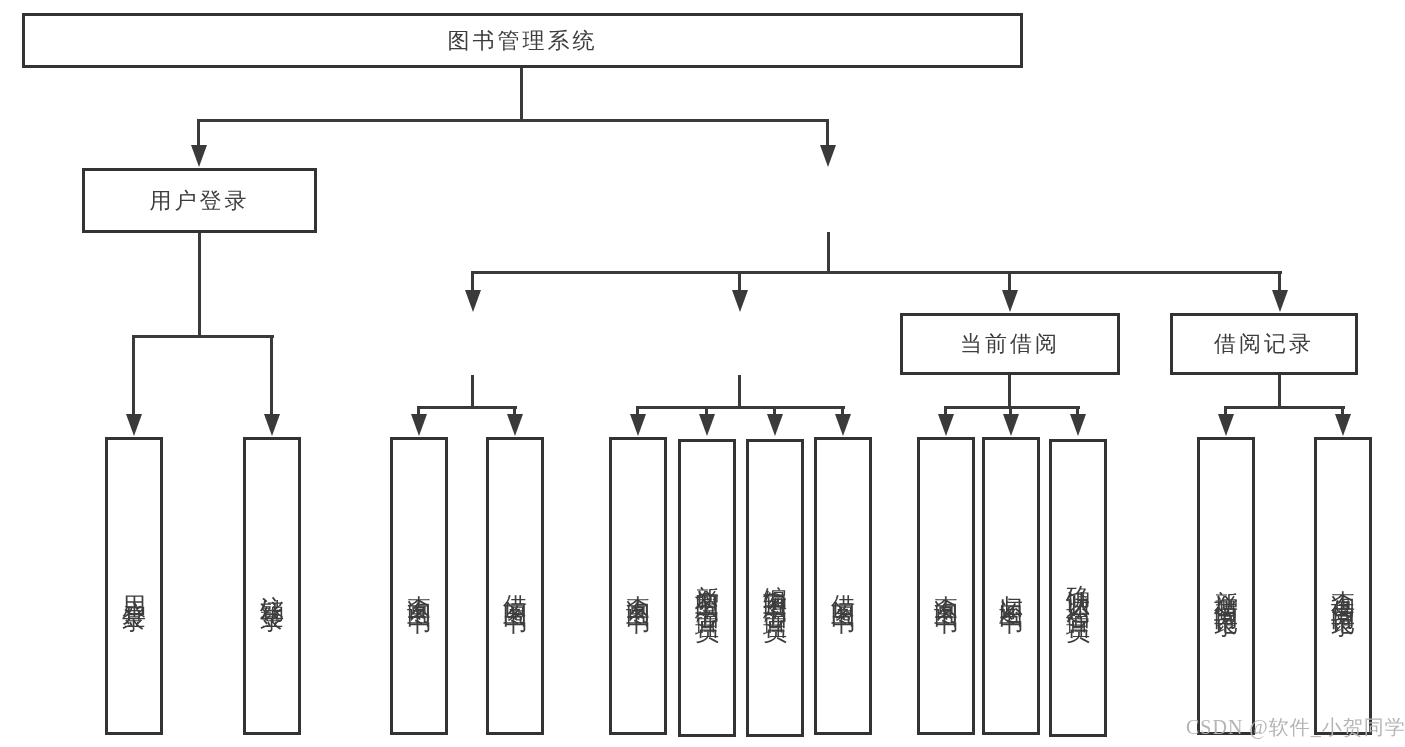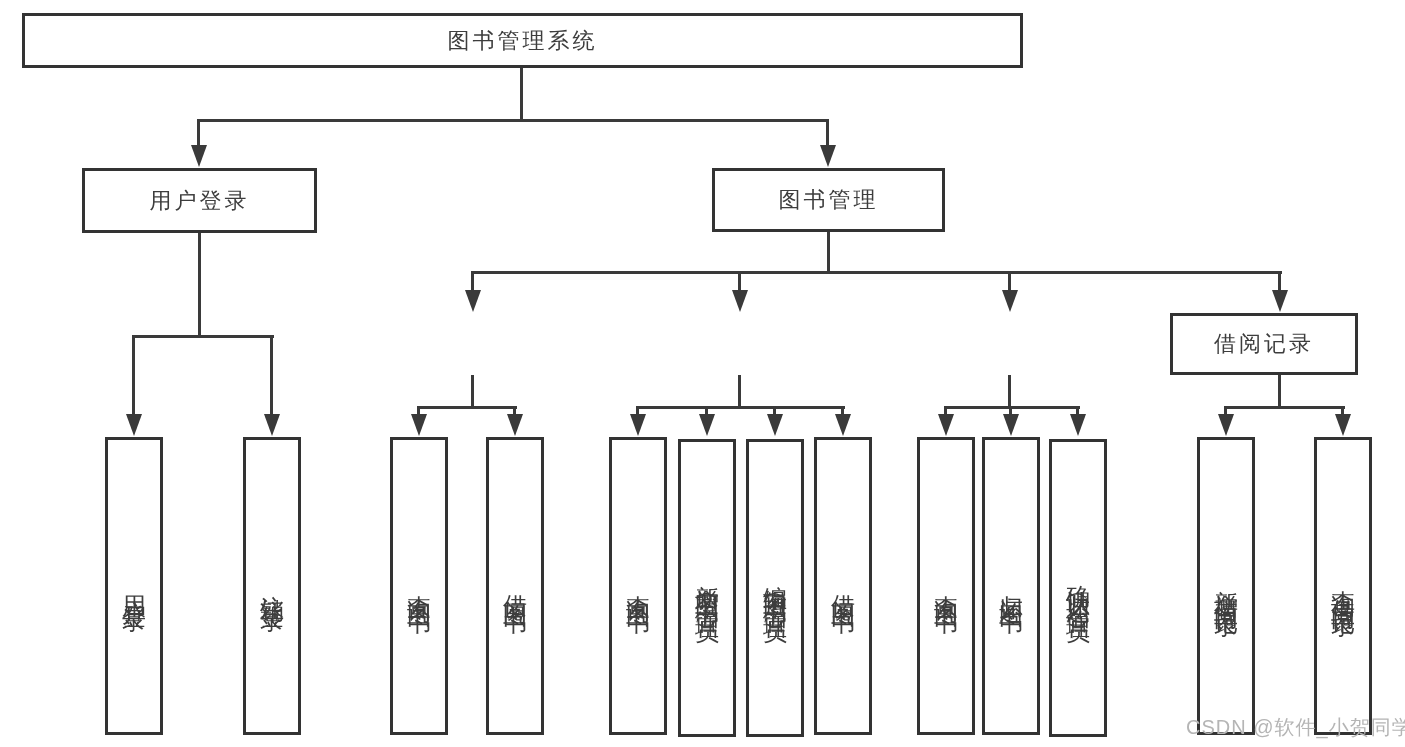--- a/index.html
+++ b/index.html
@@ -1,20 +1,20 @@
 <!DOCTYPE html>
 <html><head>
 <meta charset="utf-8">
 <style>
   html,body { margin:0; padding:0; background:#ffffff; }
   .canvas {
     position:relative;
     width:1405px; height:747px;
     background:#ffffff;
-    font-family:Liberation Sans, sans-serif;
+    font-family:Liberation Serif, serif;
     overflow:hidden;
   }
   
   .box {
     position:absolute;
     box-sizing:border-box;
     border:3px solid #333333;
     background:#ffffff;
     display:flex;
     align-items:center;
@@ -69,36 +69,36 @@
   </div>
 
   <div class="lv" style="left:520px;top:68px;height:52px"></div>
   <div class="lh" style="left:198px;top:119px;width:631px"></div>
   <div class="arrow" style="left:191px;top:119px;height:48px"></div>
   <div class="arrow" style="left:820px;top:119px;height:48px"></div>
 
   <div class="box h" style="left:82px;top:168px;width:235px;height:65px">
     <span>用户登录</span>
   </div>
-  <div class="box h" style="left:712px;top:168px;width:233px;height:64px">
-    <span>图书管理</span>
-  </div>
 
   <div class="lv" style="left:198px;top:233px;height:103px"></div>
   <div class="lh" style="left:133px;top:335px;width:141px"></div>
   <div class="arrow" style="left:126px;top:335px;height:101px"></div>
   <div class="arrow" style="left:264px;top:335px;height:101px"></div>
 
   <div class="lv" style="left:827px;top:232px;height:40px"></div>
   <div class="lh" style="left:472px;top:271px;width:810px"></div>
   <div class="arrow" style="left:465px;top:271px;height:41px"></div>
   <div class="arrow" style="left:732px;top:271px;height:41px"></div>
   <div class="arrow" style="left:1002px;top:271px;height:41px"></div>
   <div class="arrow" style="left:1272px;top:271px;height:41px"></div>
 
+  <div class="box h" style="left:900px;top:313px;width:220px;height:62px">
+    <span>当前借阅</span>
+  </div>
   <div class="box h" style="left:1170px;top:313px;width:188px;height:62px">
     <span>借阅记录</span>
   </div>
 
   <div class="lv" style="left:471px;top:375px;height:32px"></div>
   <div class="lh" style="left:418px;top:406px;width:99px"></div>
   <div class="arrow" style="left:411px;top:406px;height:30px"></div>
   <div class="arrow" style="left:507px;top:406px;height:30px"></div>
 
   <div class="lv" style="left:738px;top:375px;height:32px"></div>

